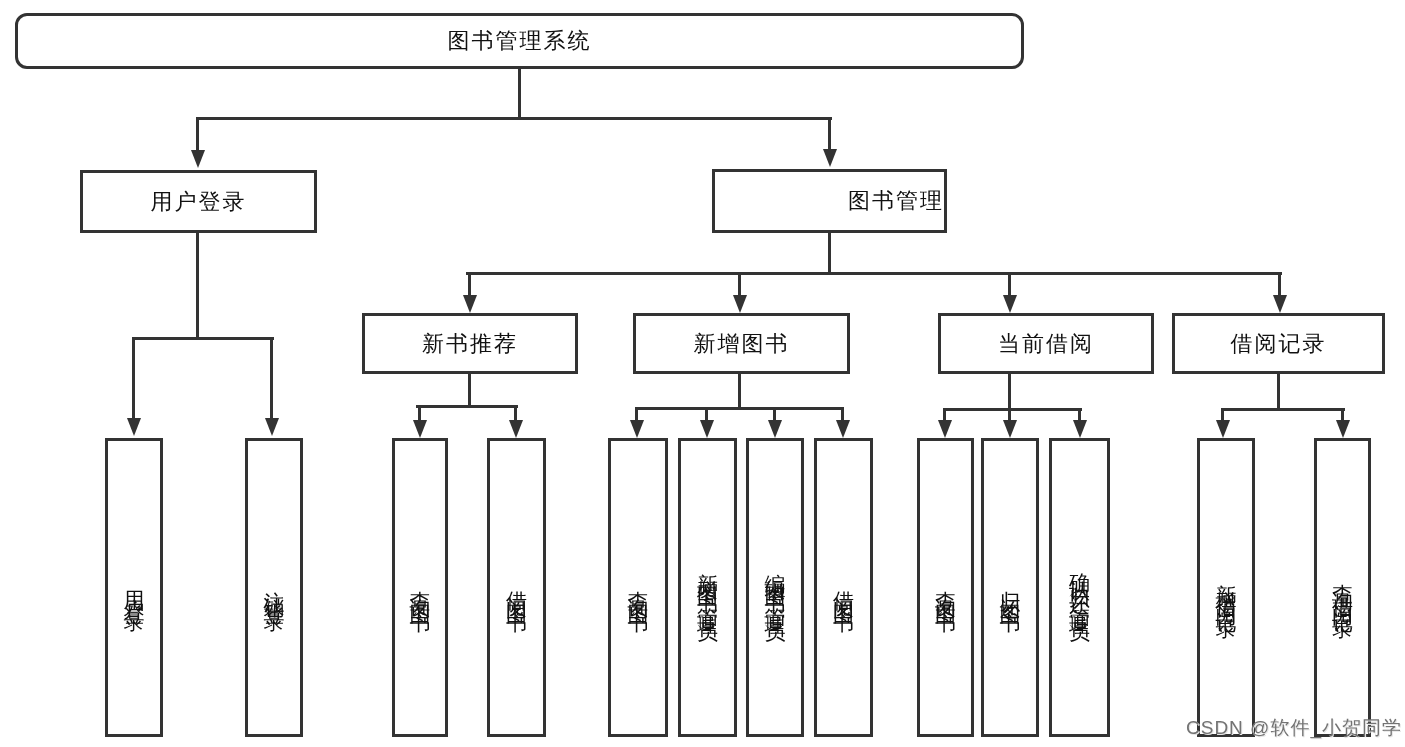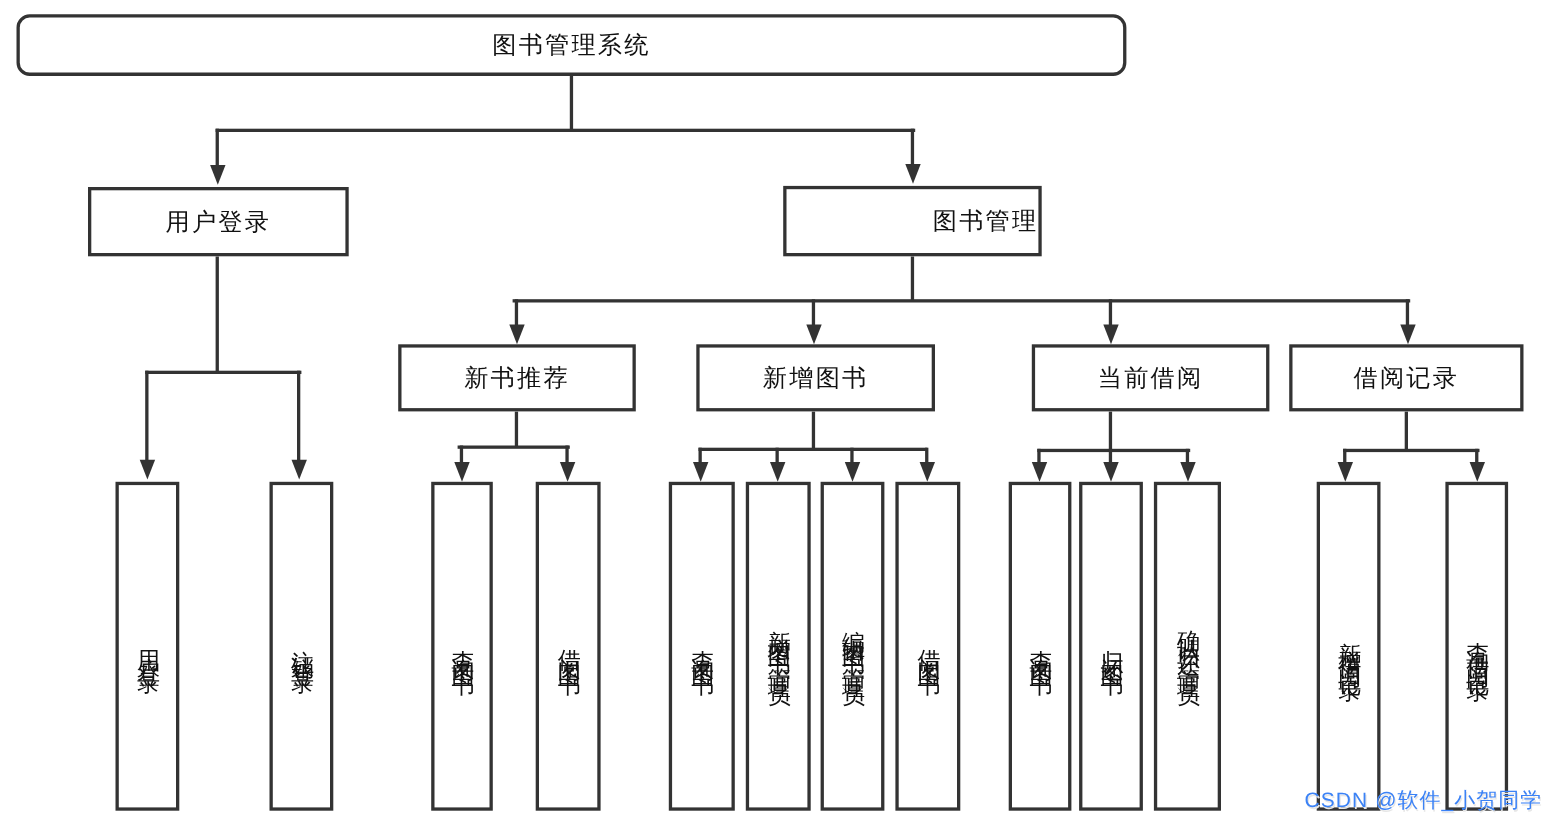--- a/index.html
+++ b/index.html
@@ -32,21 +32,21 @@
   .h { height:3px; }
   .v { width:3px; }
   .ah {
     position:absolute; width:0; height:0;
     border-left:7px solid transparent;
     border-right:7px solid transparent;
     border-top:18px solid #333333;
   }
   #watermark {
     position:absolute; left:1186px; top:715px;
-    font-size:19px; color:#3b82f6;
+    font-size:19px; color:#737373;
     letter-spacing:1px; white-space:nowrap;
     text-shadow:1px 1px 0 #e6e6e6;
     z-index:10;
   }
 </style>
 </head>
 <body>
 
 <div id="stage">
 

